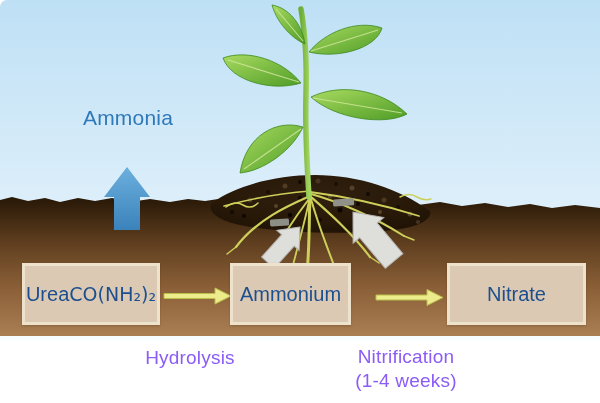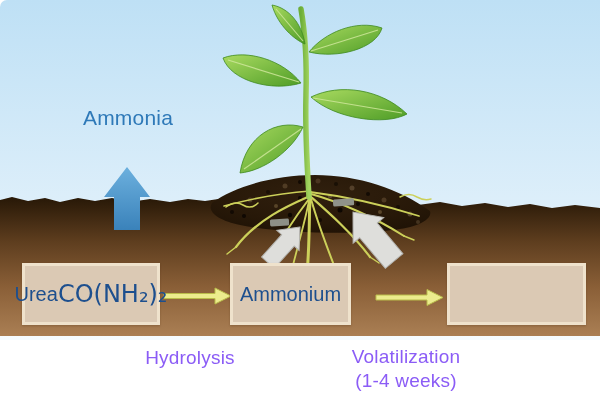--- a/index.html
+++ b/index.html
@@ -16,21 +16,21 @@
     color:#2e79b8;font-size:21px;line-height:31px;font-weight:500;
     letter-spacing:.2px;
   }
   .process-box{
     position:absolute;z-index:6;top:263px;height:62px;box-sizing:border-box;
     background:#dbc9b4;border:3px solid #efe2cc;
     display:flex;flex-direction:row;align-items:center;justify-content:center;
     color:#1d4f8e;font-size:20px;line-height:26px;
     box-shadow:0 1px 2px rgba(60,35,10,.25);
   }
-  .process-box .formula{font-family:"DejaVu Sans",sans-serif;font-size:24px;}
+  .process-box .formula{font-family:"DejaVu Sans",sans-serif;font-size:19px;}
   .box-urea{left:22px;width:138px;}
   .box-ammonium{left:230px;width:121px;}
   .box-nitrate{left:447px;width:139px;}
   .process-label{
     position:absolute;z-index:5;text-align:center;
     color:#8b5cf6;font-size:19px;line-height:24px;letter-spacing:.2px;
   }
   .label-hydrolysis{left:95px;top:346px;width:190px;}
   .label-nitrification{left:311px;top:345px;width:190px;}
 </style>
@@ -182,24 +182,25 @@
   <div class="process-box box-urea">
     <div class="name">Urea</div>
     <div class="formula">CO(NH₂)₂</div>
   </div>
 
   <div class="process-box box-ammonium">
     <div class="name">Ammonium</div>
   </div>
 
   <div class="process-box box-nitrate">
+    <div class="name">Nitrate</div>
   </div>
 
   <div class="process-label label-hydrolysis">
     <div>Hydrolysis</div>
   </div>
 
   <div class="process-label label-nitrification">
-    <div>Volatilization</div>
+    <div>Nitrification</div>
     <div>(1-4 weeks)</div>
   </div>
 
 </div>
 
 </body></html>

